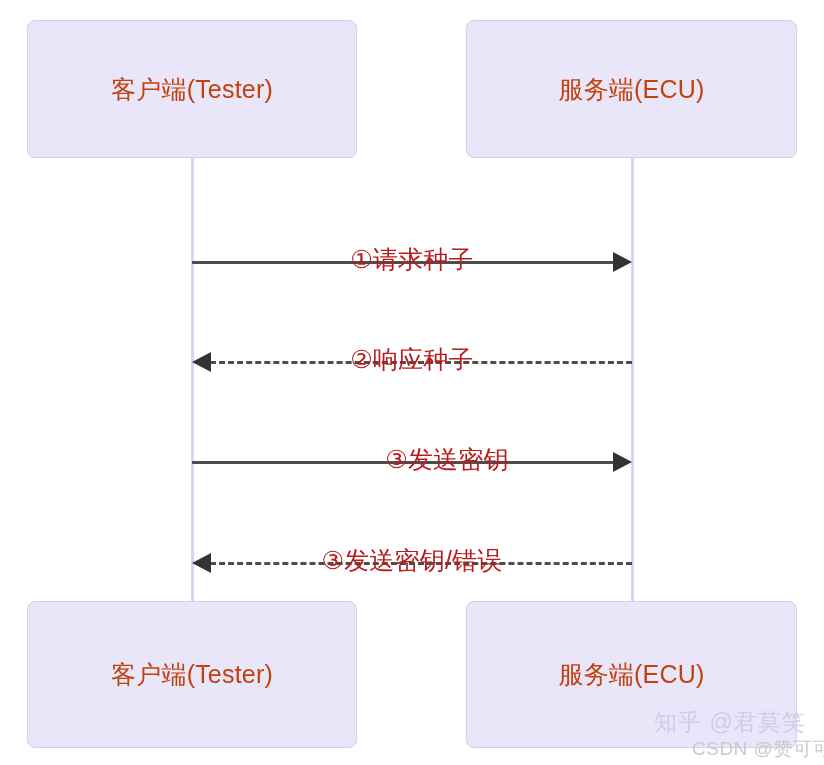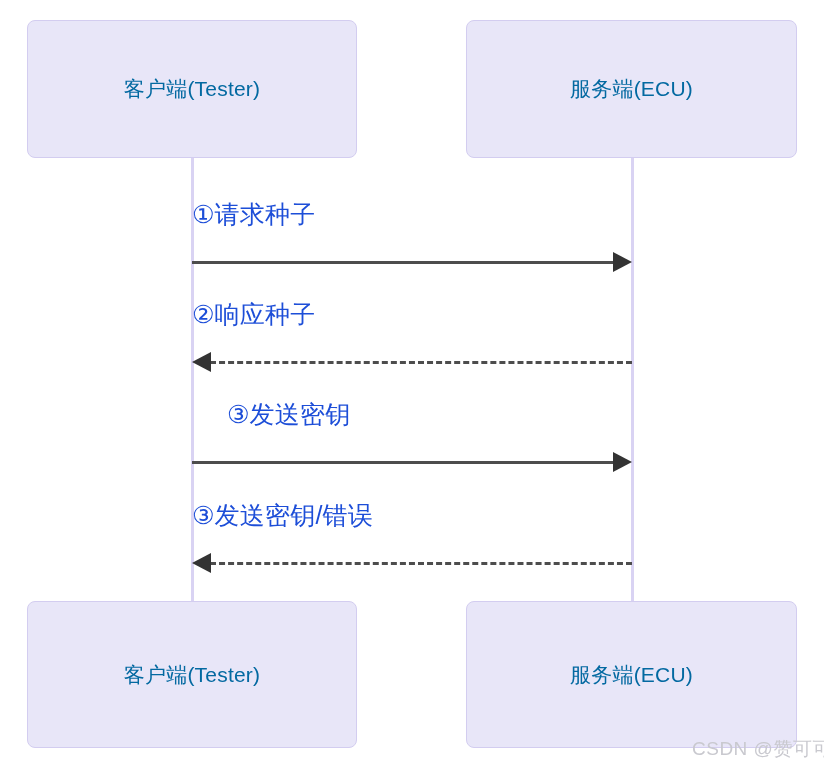--- a/index.html
+++ b/index.html
@@ -23,22 +23,22 @@
     position: absolute;
     box-sizing: border-box;
     background: #e8e6f8;
     border: 1px solid #d3cdf0;
     border-radius: 8px;
     display: flex;
     align-items: center;
     justify-content: center;
   }
   .participant-label {
-    font-size: 21px;
-    color: #0369a1;
+    font-size: 25px;
+    color: #c2410c;
     letter-spacing: 0.2px;
     white-space: nowrap;
   }
 
   
   .lifeline {
     position: absolute;
     width: 3px;
     background: #d9d3f3;
   }
@@ -70,23 +70,25 @@
     border-left: 19px solid #333333;
   }
   .arrow-head.left {
     border-top: 10px solid transparent;
     border-bottom: 10px solid transparent;
     border-right: 19px solid #333333;
   }
   .msg-label {
     position: absolute;
     font-size: 25px;
-    color: #1d4ed8;
+    color: #b91c1c;
     white-space: nowrap;
+    text-align: center;
     letter-spacing: 0.2px;
+    margin-top: 45px;
   }
 
   
   .watermark-zhihu {
     position: absolute;
     font-size: 23px;
     color: #cfcbe9;
     white-space: nowrap;
     letter-spacing: 1px;
   }
@@ -140,16 +142,17 @@
   </div>
 
   <div class="participant-box" id="box-client-bottom" style="left:27px; top:601px; width:330px; height:147px;">
     <span class="participant-label">客户端(Tester)</span>
   </div>
 
   <div class="participant-box" id="box-server-bottom" style="left:466px; top:601px; width:331px; height:147px;">
     <span class="participant-label">服务端(ECU)</span>
   </div>
 
+  <div class="watermark-zhihu" style="left:654px; top:707px;">知乎 @君莫笑</div>
 
   <div class="watermark-csdn" style="left:692px; top:736px;">CSDN @赞可可.</div>
 
 </div>
 
 </body></html>

